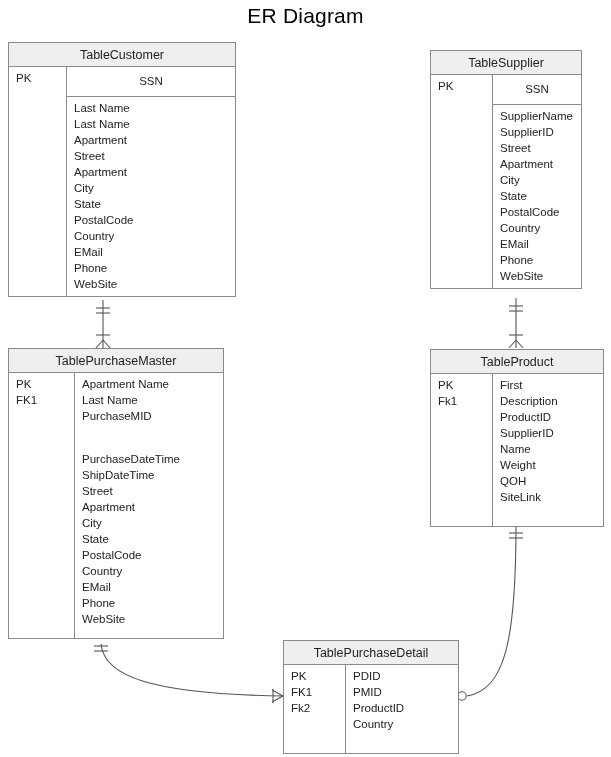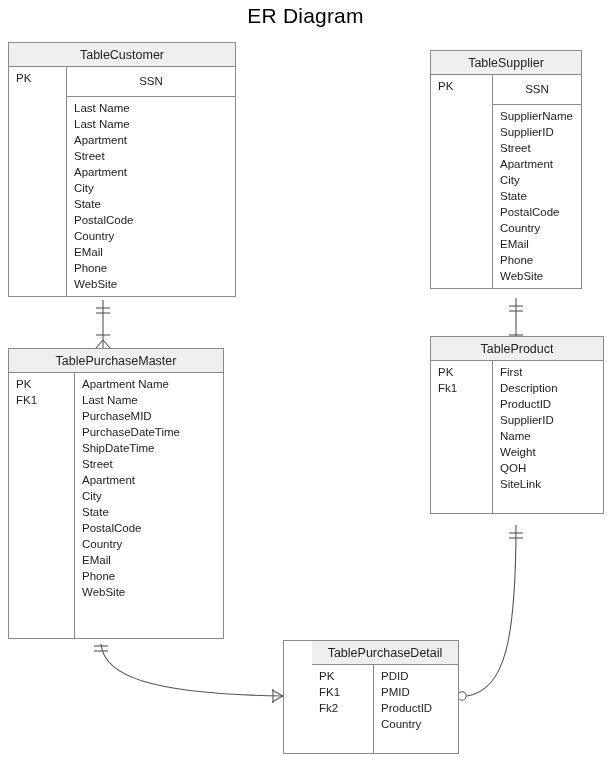--- a/index.html
+++ b/index.html
@@ -73,21 +73,21 @@
     border-bottom: 1px solid #8a8a8a;
     text-align: center;
     padding: 6px 0 7px 0;
     font-size: 11.5px;
   }
   .attr-list {
     box-sizing: border-box;
     padding: 3px 0 4px 7px;
   }
   .attr-list div { white-space: normal; }
-  .attr-wrap { white-space: normal; }
+  .attr-wrap { white-space: normal; margin-top: 27px; }
 
   
   #connectors {
     position: absolute;
     left: 0;
     top: 0;
     width: 611px;
     height: 757px;
     pointer-events: none;
   }
@@ -215,21 +215,21 @@
         <div><span>PostalCode</span></div>
         <div><span>Country</span></div>
         <div><span>EMail</span></div>
         <div><span>Phone</span></div>
         <div><span>WebSite</span></div>
       </div>
     </div>
   </div>
 </div>
 
-<div class="entity" id="ent-product" style="left:430px; top:336px; width:174px;">
+<div class="entity" id="ent-product" style="left:430px; top:349px; width:174px;">
   <div class="entity-header">TableProduct</div>
   <div class="entity-body">
     <div class="key-col" style="width:62px; min-height:152px;">
       <div>PK</div>
       <div>Fk1</div>
     </div>
     <div class="field-col">
       <div class="attr-list">
         <div><span>First</span></div>
         <div><span>Description</span></div>
@@ -237,21 +237,21 @@
         <div><span>SupplierID</span></div>
         <div><span>Name</span></div>
         <div><span>Weight</span></div>
         <div><span>QOH</span></div>
         <div><span>SiteLink</span></div>
       </div>
     </div>
   </div>
 </div>
 
-<div class="entity" id="ent-purchase-detail" style="left:283px; top:640px; width:176px;padding-left:28px;">
+<div class="entity" id="ent-purchase-detail" style="left:283px; top:640px; width:176px;">
   <div class="entity-header">TablePurchaseDetail</div>
   <div class="entity-body">
     <div class="key-col" style="width:62px; min-height:88px;">
       <div>PK</div>
       <div>FK1</div>
       <div>Fk2</div>
     </div>
     <div class="field-col">
       <div class="attr-list">
         <div><span class="u">PDID</span></div>

